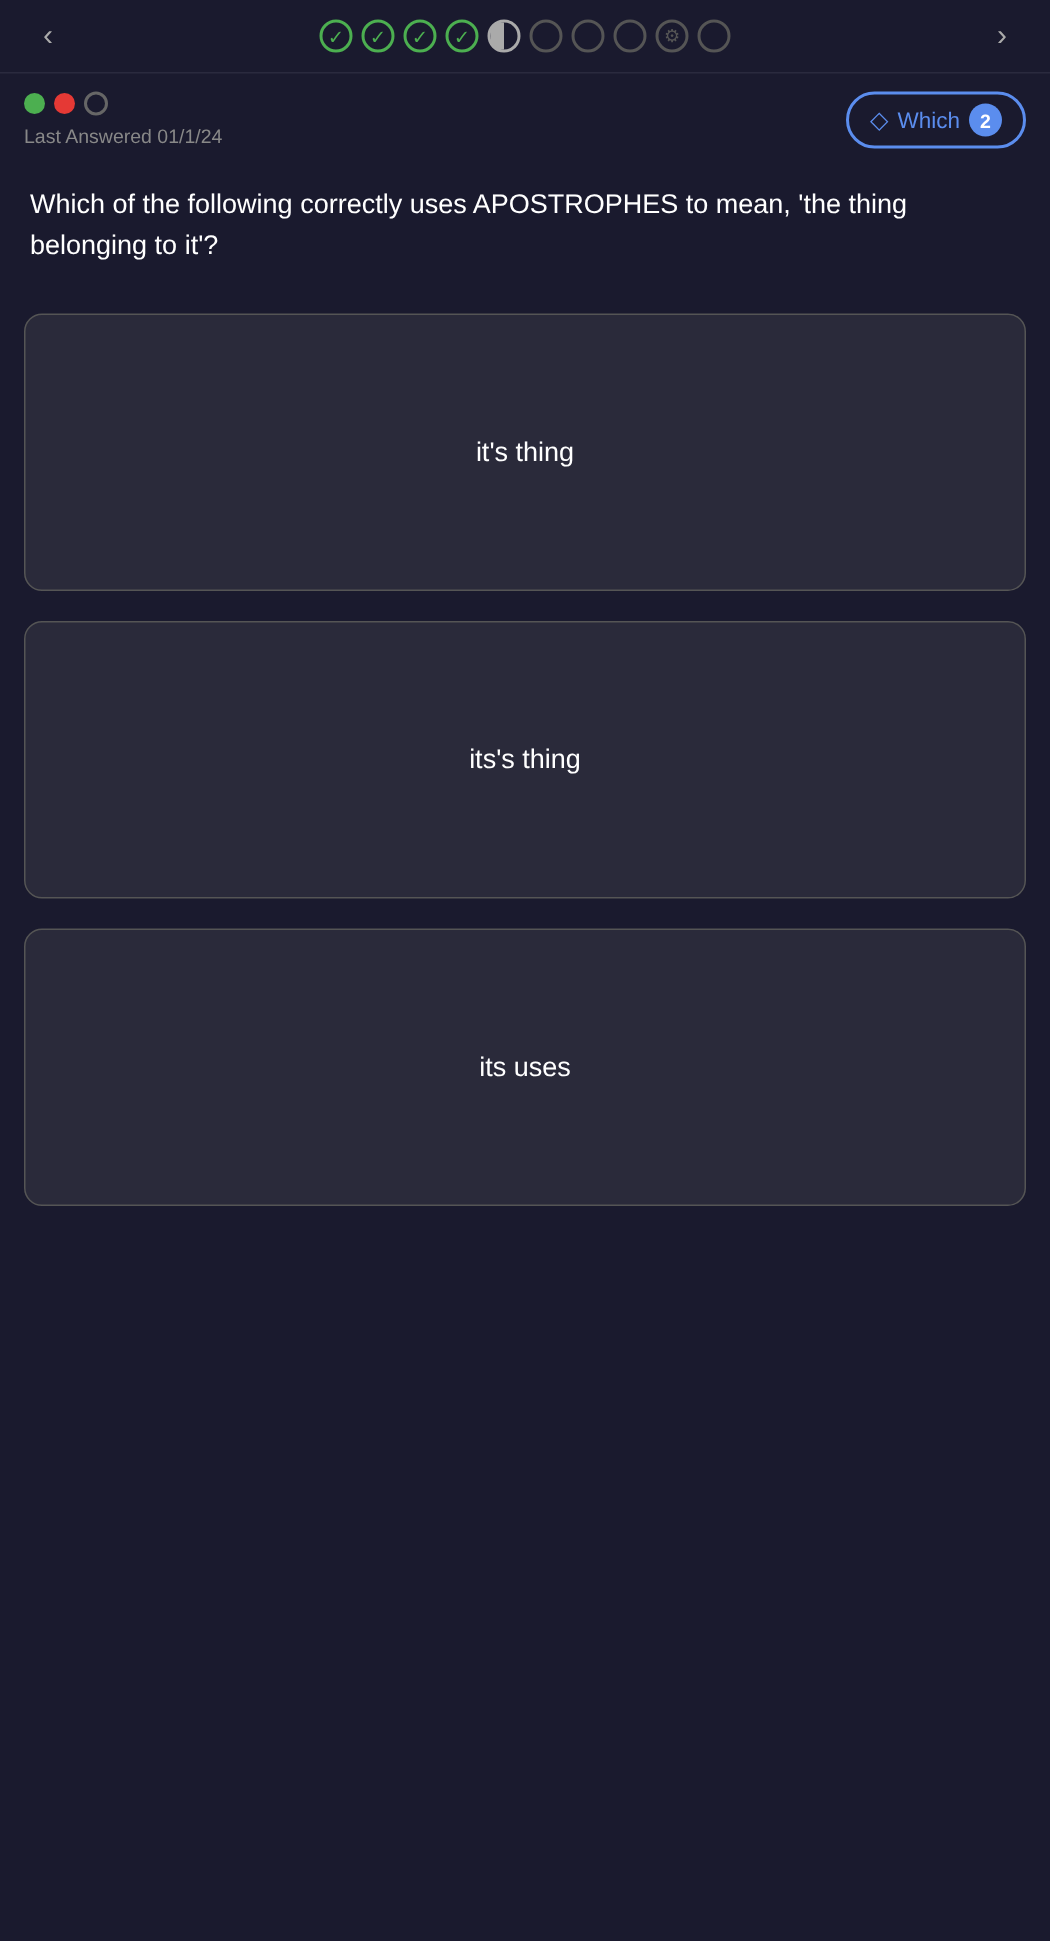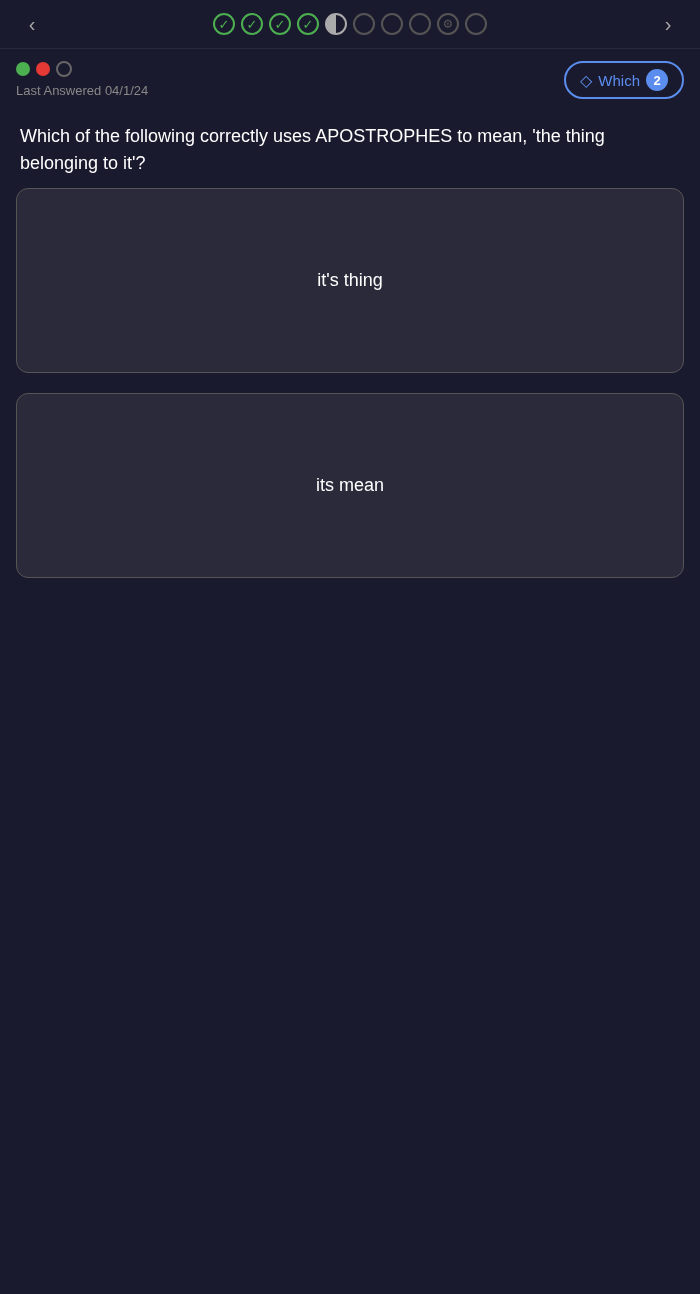--- a/index.html
+++ b/index.html
@@ -148,21 +148,21 @@
       font-size: 13px;
       font-weight: bold;
     }
 
     .help-icon {
       font-size: 16px;
     }
 
     
     .question-area {
-      padding: 16px 20px 11px 20px;
+      padding: 16px 20px 32px 20px;
     }
 
     .question-text {
       font-size: 18px;
       line-height: 1.5;
       color: #ffffff;
     }
 
     
     .answers-area {
@@ -225,33 +225,36 @@
   </div>
 </div>
 
 <div class="header-area">
   <div class="header-left">
     <div class="traffic-lights">
       <div class="light light-green"></div>
       <div class="light light-red"></div>
       <div class="light light-grey"></div>
     </div>
-    <div class="last-answered">Last Answered 04/1/24</div>
+    <div class="last-answered">Last Answered 01/1/24</div>
   </div>
   <button class="help-button">
     <span class="help-icon">◇</span>
     <span>Which</span>
     <span class="help-badge">2</span>
   </button>
 </div>
 
 <div class="question-area">
   <p class="question-text">Which of the following correctly uses APOSTROPHES to mean, 'the thing belonging to it'?</p>
 </div>
 
 <div class="answers-area">
   <div class="answer-option">
     <span class="answer-label">it's thing</span>
   </div>
   <div class="answer-option">
-    <span class="answer-label">its mean</span>
+    <span class="answer-label">its's thing</span>
+  </div>
+  <div class="answer-option">
+    <span class="answer-label">its uses</span>
   </div>
 </div>
 
 </body></html>

